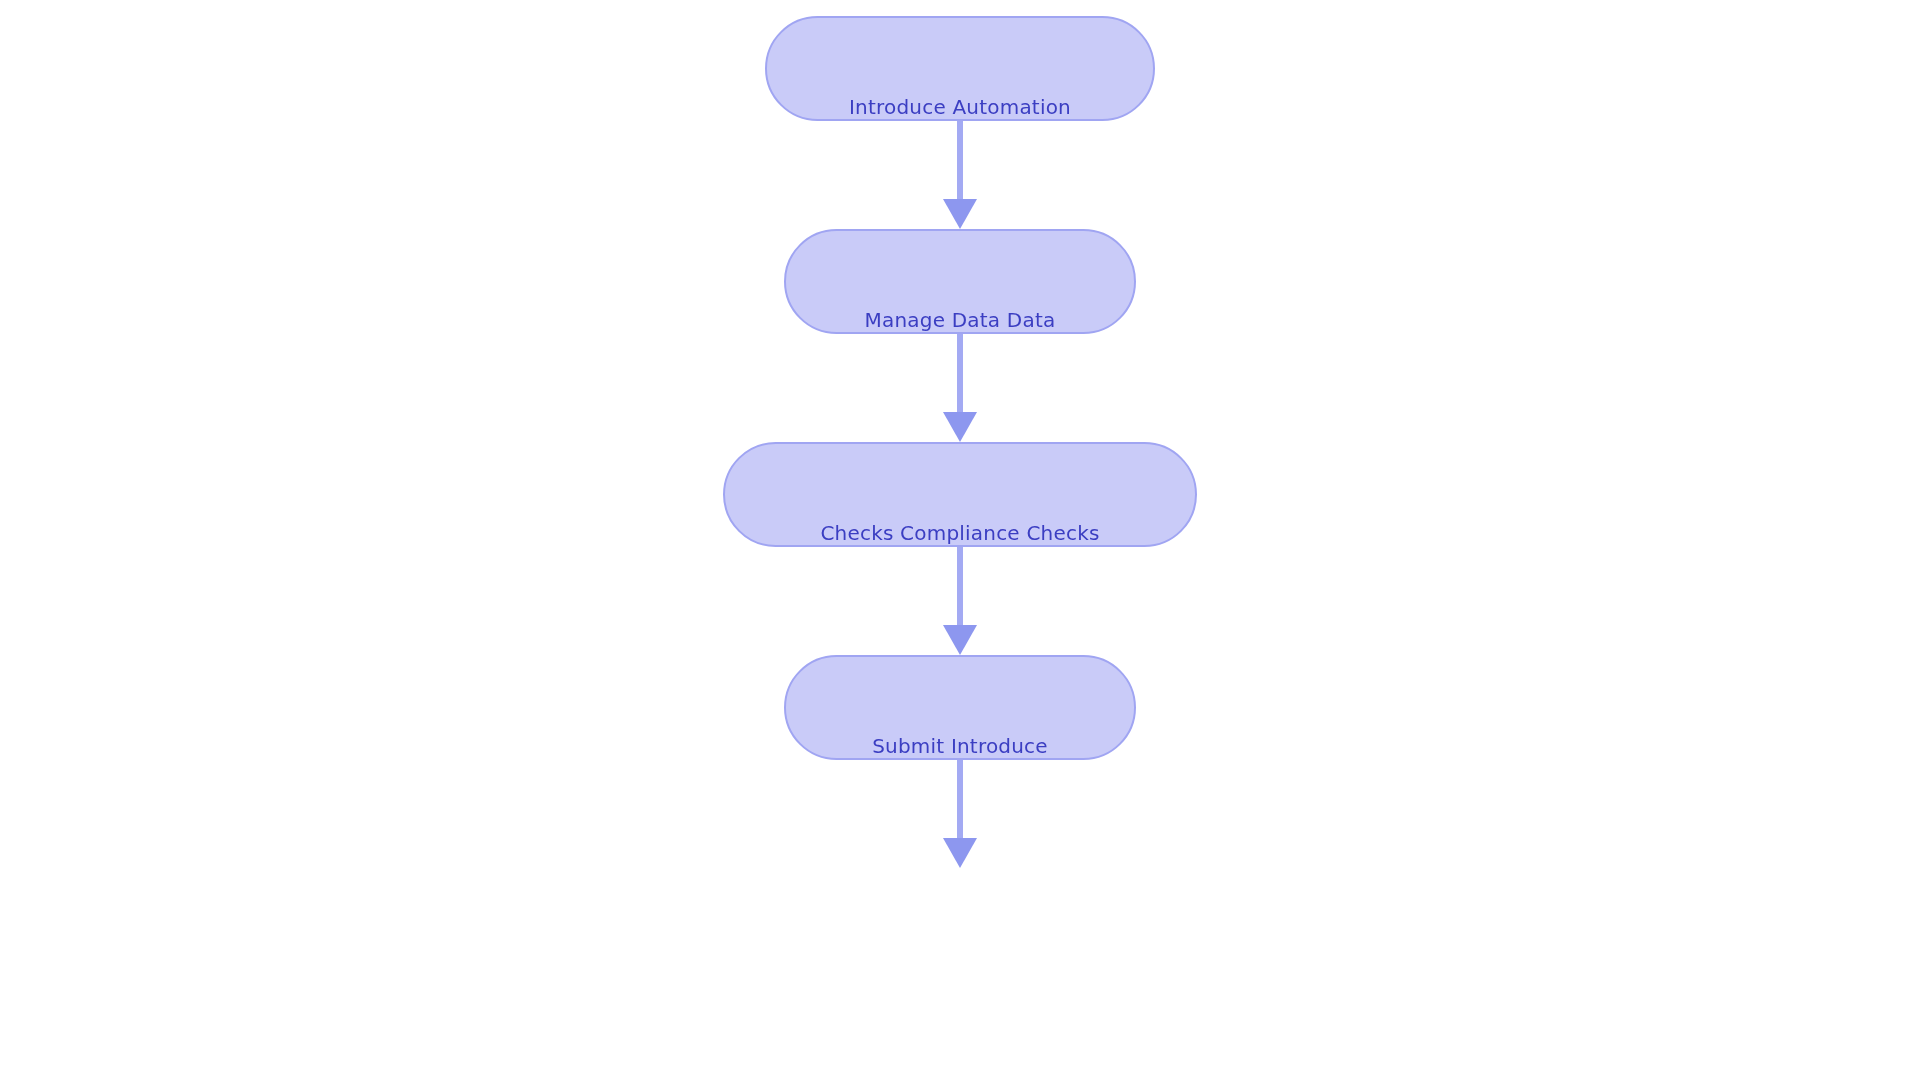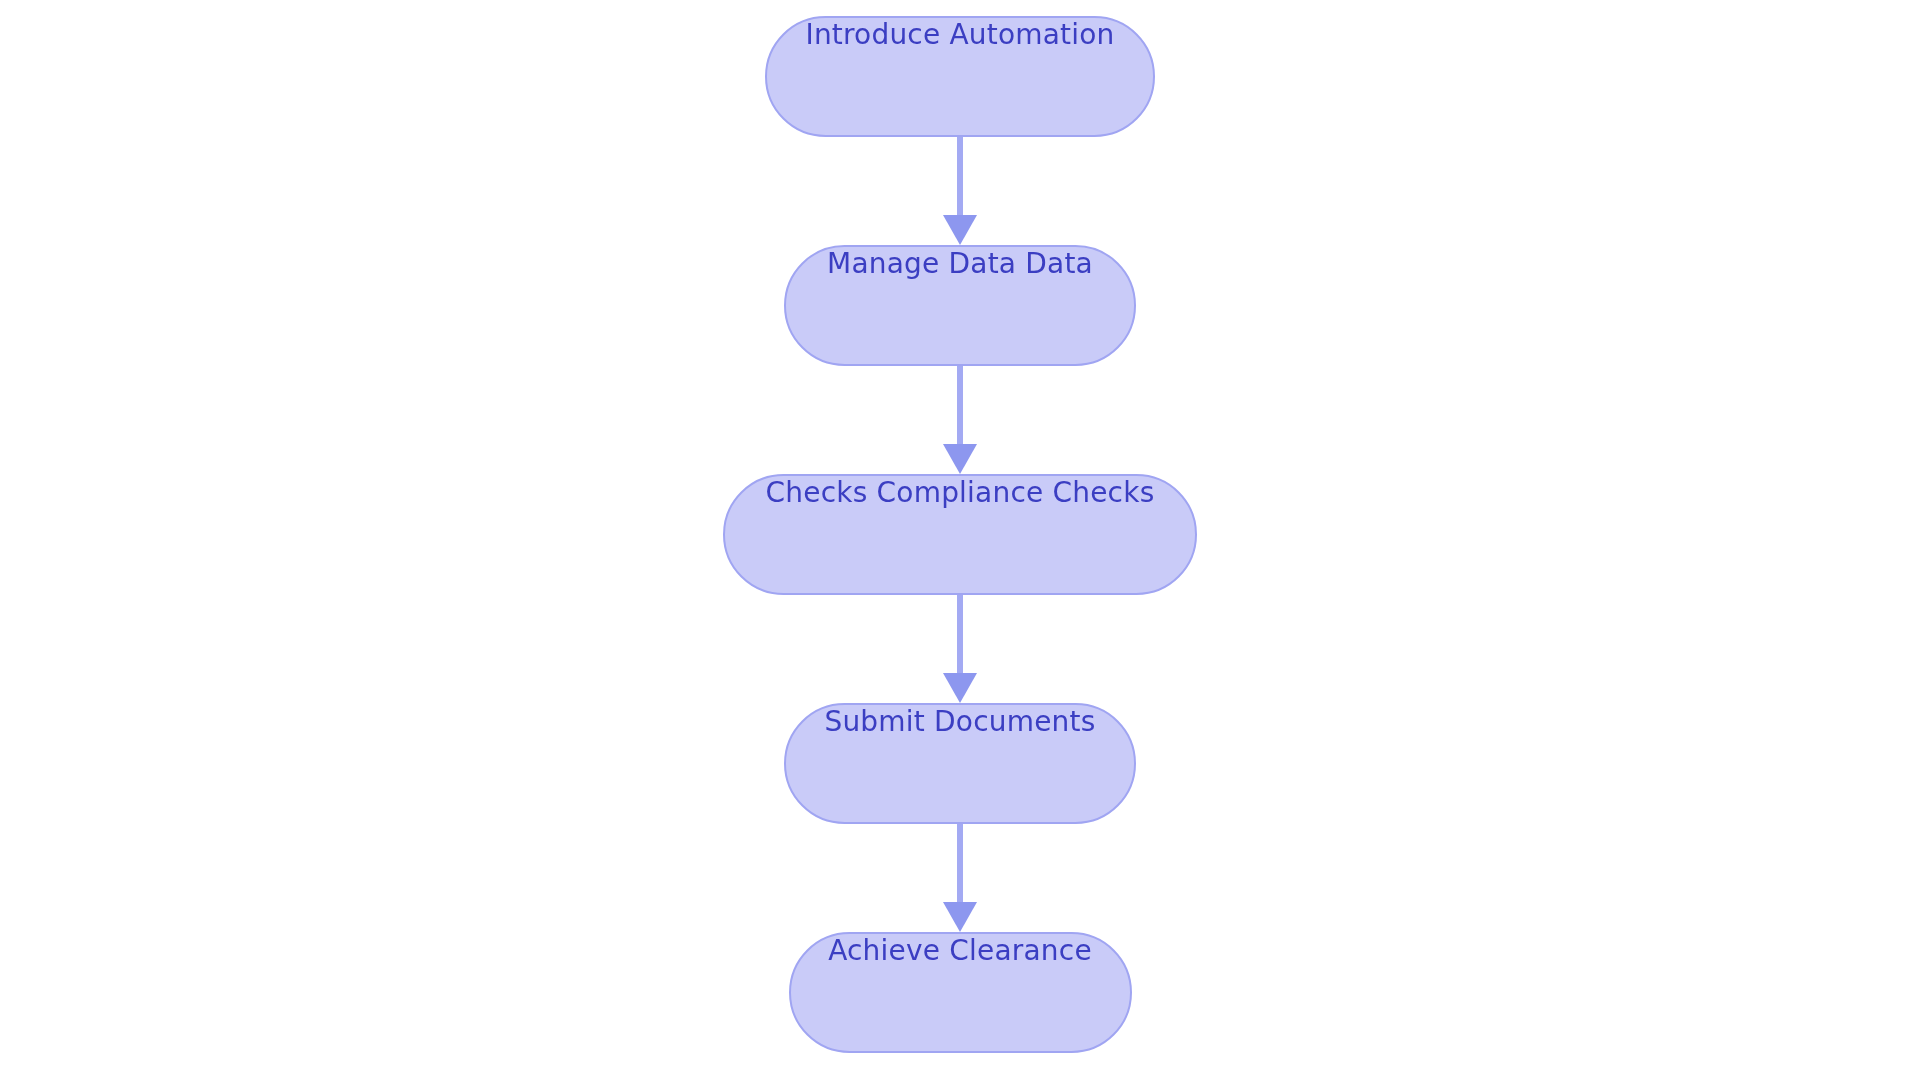--- a/index.html
+++ b/index.html
@@ -19,29 +19,29 @@
     position: absolute;
     top: 16px;
     left: 0;
     width: 100%;
     display: flex;
     flex-direction: column;
     align-items: center;
   }
   .node {
     box-sizing: border-box;
-    height: 121px;
+    height: 105px;
     border-radius: 62px;
     background: var(--node-fill, #c9cbf8);
     border: 2px solid var(--node-border, #a0a5f2);
     color: var(--node-text, #3b3ec2);
-    font-size: 28px;
+    font-size: 20px;
     letter-spacing: 0.2px;
     display: flex;
-    align-items: flex-start;
+    align-items: flex-end;
     justify-content: center;
     text-align: center;
     flex: 0 0 auto;
   }
   .node.n1 { width: 390px; }
   .node.n2 { width: 352px; }
   .node.n3 { width: 474px; }
   .node.n4 { width: 352px; }
   .node.n5 { width: 343px; }
 
@@ -93,26 +93,23 @@
     <div class="node n3">
       <span>Checks Compliance Checks</span>
     </div>
 
     <div class="arrow">
       <div class="line"></div>
       <div class="head"></div>
     </div>
 
     <div class="node n4">
-      <span>Submit Documents</span>
+      <span>Submit Introduce</span>
     </div>
 
     <div class="arrow">
       <div class="line"></div>
       <div class="head"></div>
     </div>
 
-    <div class="node n5">
-      <span>Achieve Clearance</span>
-    </div>
 
   </div>
 </div>
 
 </body></html>

